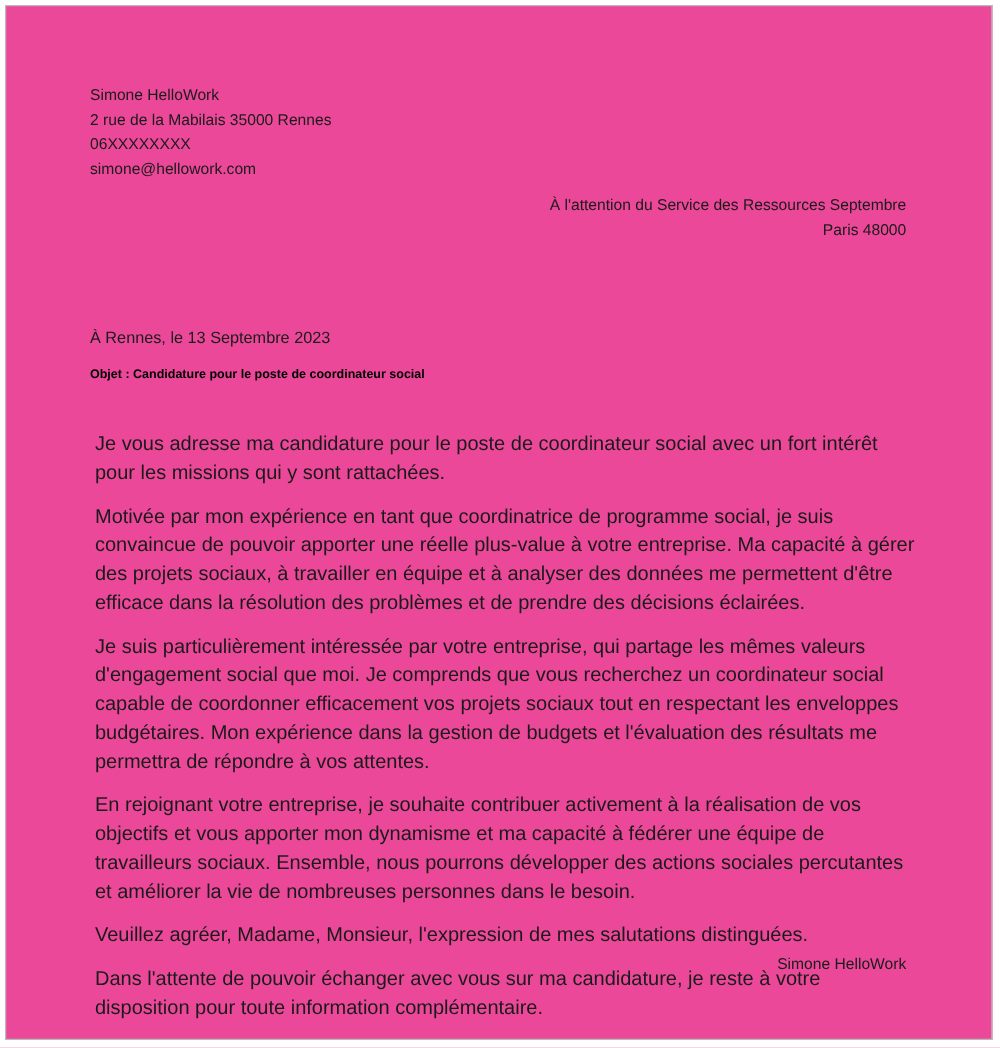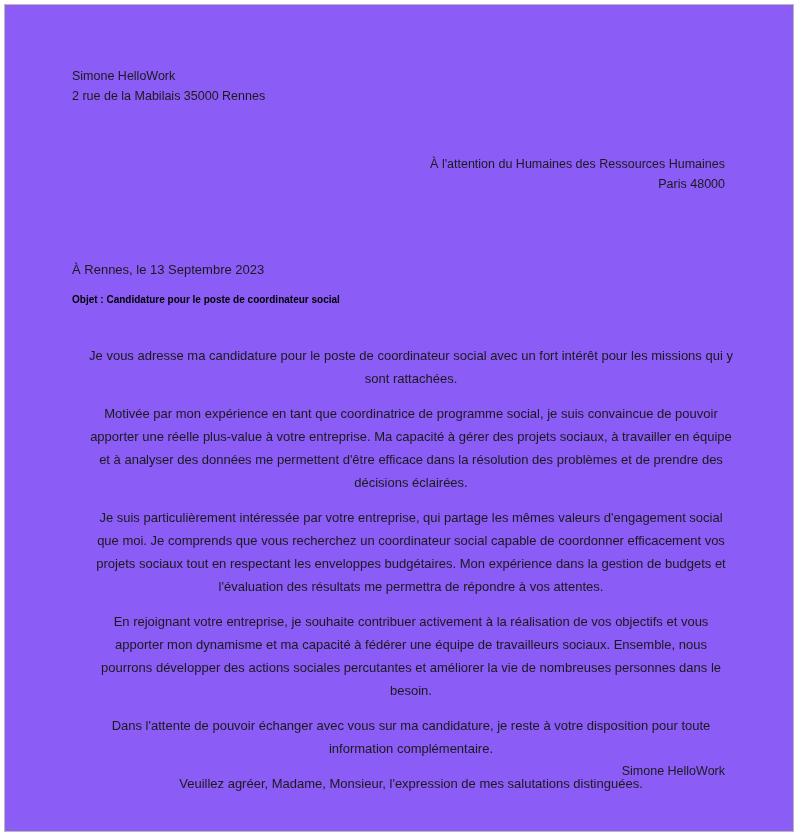--- a/index.html
+++ b/index.html
@@ -15,21 +15,21 @@
     -webkit-font-smoothing: antialiased;
   }
 
   .page-frame {
     position: absolute;
     left: 4px;
     top: 4px;
     width: 790px;
     height: 828px;
     border: 1px solid #b8b8b8;
-    background: #8b5cf6;
+    background: #ec4899;
     box-sizing: border-box;
     overflow: hidden;
   }
 
   .sheet {
     position: absolute;
     left: 0;
     top: 0;
     right: 0;
     bottom: 0;
@@ -86,25 +86,25 @@
   }
 
   
   .body-block {
     position: absolute;
     left: 67px;
     top: 339px;
     width: 662px;
   }
   .body-para {
-    font-size: 13px;
+    font-size: 16px;
     line-height: 23px;
     color: #1a1a1a;
-    margin: 0 0 12px 16px;
-    text-align: center;
+    margin: 0 0 12px 4px;
+    text-align: left;
   }
   .body-para:last-child {
     margin-bottom: 0;
   }
 
   
   .signature {
     position: absolute;
     right: 68px;
     top: 757px;
@@ -117,36 +117,38 @@
 </style>
 </head>
 <body>
 
 <div class="page-frame">
   <div class="sheet">
 
     <div class="sender-block">
       <div class="sender-line">Simone HelloWork</div>
       <div class="sender-line">2 rue de la Mabilais 35000 Rennes</div>
+      <div class="sender-line">06XXXXXXXX</div>
+      <div class="sender-line">simone@hellowork.com</div>
     </div>
 
     <div class="recipient-block">
-      <div class="recipient-line">À l'attention du Humaines des Ressources Humaines</div>
+      <div class="recipient-line">À l'attention du Service des Ressources Septembre</div>
       <div class="recipient-line">Paris 48000</div>
     </div>
 
     <div class="date-line">À Rennes, le 13 Septembre 2023</div>
 
     <div class="subject-line">Objet : Candidature pour le poste de coordinateur social</div>
 
     <div class="body-block">
       <p class="body-para">Je vous adresse ma candidature pour le poste de coordinateur social avec un fort intérêt pour les missions qui y sont rattachées.</p>
       <p class="body-para">Motivée par mon expérience en tant que coordinatrice de programme social, je suis convaincue de pouvoir apporter une réelle plus-value à votre entreprise. Ma capacité à gérer des projets sociaux, à travailler en équipe et à analyser des données me permettent d'être efficace dans la résolution des problèmes et de prendre des décisions éclairées.</p>
       <p class="body-para">Je suis particulièrement intéressée par votre entreprise, qui partage les mêmes valeurs d'engagement social que moi. Je comprends que vous recherchez un coordinateur social capable de coordonner efficacement vos projets sociaux tout en respectant les enveloppes budgétaires. Mon expérience dans la gestion de budgets et l'évaluation des résultats me permettra de répondre à vos attentes.</p>
       <p class="body-para">En rejoignant votre entreprise, je souhaite contribuer activement à la réalisation de vos objectifs et vous apporter mon dynamisme et ma capacité à fédérer une équipe de travailleurs sociaux. Ensemble, nous pourrons développer des actions sociales percutantes et améliorer la vie de nombreuses personnes dans le besoin.</p>
+      <p class="body-para">Veuillez agréer, Madame, Monsieur, l'expression de mes salutations distinguées.</p>
       <p class="body-para">Dans l'attente de pouvoir échanger avec vous sur ma candidature, je reste à votre disposition pour toute information complémentaire.</p>
-      <p class="body-para">Veuillez agréer, Madame, Monsieur, l'expression de mes salutations distinguées.</p>
     </div>
 
     <div class="signature">Simone HelloWork</div>
 
   </div>
 </div>
 
 </body></html>

